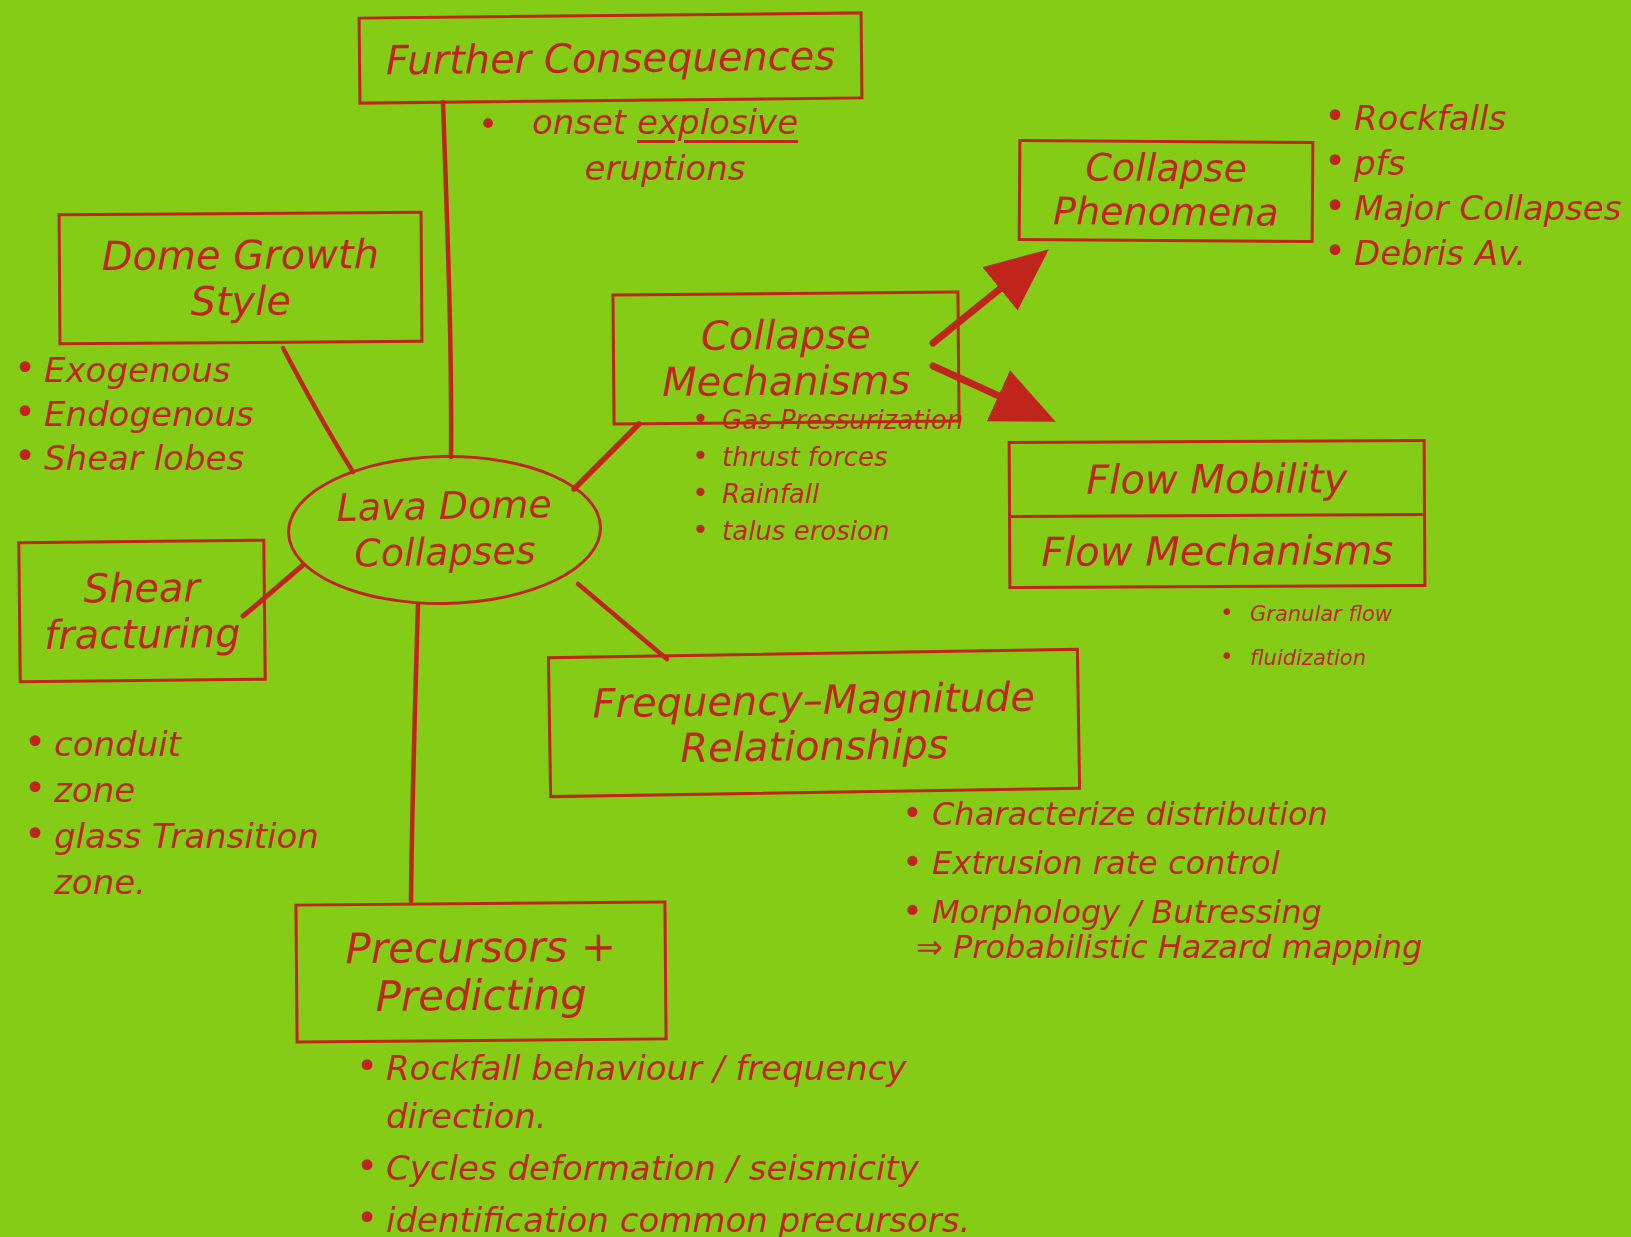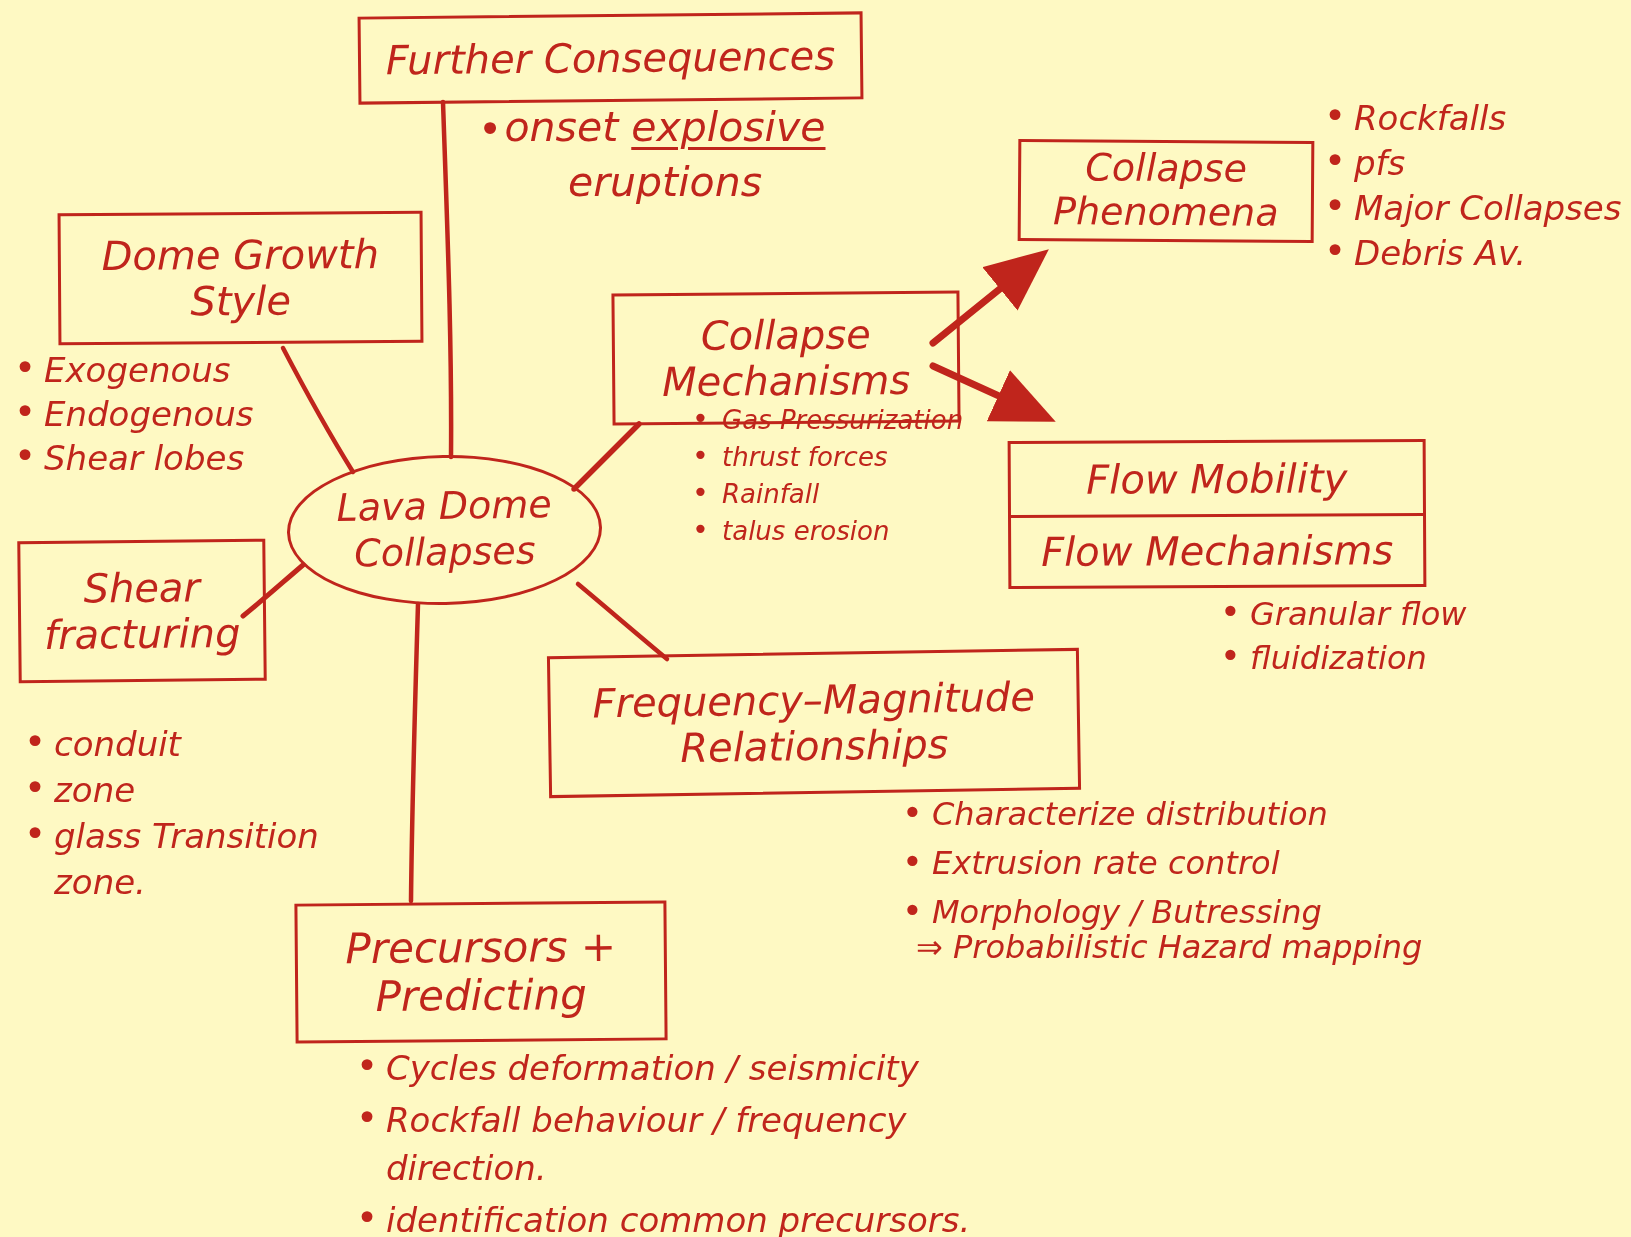--- a/index.html
+++ b/index.html
@@ -1,19 +1,19 @@
 <!DOCTYPE html>
 <html><head>
 <meta charset="utf-8">
 <style>
   * { margin:0; padding:0; box-sizing:border-box; }
   html,body { background:#dcdcda; }
   #canvas {
     position:relative; width:1631px; height:1237px;
-    background:#fef9c3;
+    background:#84cc16;
     overflow:hidden;
     font-family:"DejaVu Sans", sans-serif;
     font-style:italic;
     color:#c0251c;
   }
   svg.connectors { position:absolute; left:0; top:0; width:1631px; height:1237px; pointer-events:none; }
   .box {
     position:absolute;
     border:3px solid #c0251c;
     display:flex; flex-direction:column;
@@ -29,41 +29,41 @@
     align-items:center; justify-content:center;
     text-align:center; line-height:1.2;
   }
   ul.bullets { list-style:none; position:absolute; }
   ul.bullets li { position:relative; padding-left:34px; }
   ul.bullets li .dot::before { content:"\2022"; position:absolute; left:4px; top:-2px; font-size:1.1em; }
   .u { text-decoration:underline; text-underline-offset:6px; text-decoration-thickness:3px; }
 
   
   #box-further { left:358px; top:14px; width:505px; height:88px; font-size:40px; transform:rotate(-0.6deg); }
-  #fc-bullet { position:absolute; left:470px; top:100px; width:360px; font-size:41px; line-height:1.35; text-align:center; padding-left:30px; }
+  #fc-bullet { position:absolute; left:470px; top:100px; width:360px; font-size:34px; line-height:1.35; text-align:center; padding-left:30px; }
   #fc-bullet .dot::before { content:"\2022"; position:absolute; left:8px; top:2px; }
 
   #box-dome { left:58px; top:212px; width:365px; height:132px; font-size:40px; transform:rotate(-0.4deg); }
   #dome-bullets { left:10px; top:348px; font-size:34px; line-height:44px; }
 
   #center-ellipse { left:287px; top:455px; width:315px; height:150px; font-size:38px; transform:rotate(-1deg); }
 
   #box-shear { left:18px; top:540px; width:248px; height:142px; font-size:40px; transform:rotate(-0.6deg); }
   #shear-bullets { left:20px; top:721px; width:330px; font-size:34px; line-height:46px; }
 
   #box-mech { left:612px; top:292px; width:348px; height:132px; font-size:40px; transform:rotate(-0.5deg); }
   #mech-bullets { left:688px; top:402px; font-size:26px; line-height:37px; }
 
   #box-phen { left:1018px; top:140px; width:296px; height:102px; font-size:38px; transform:rotate(0.4deg); }
   #phen-bullets { left:1320px; top:96px; font-size:34px; line-height:45px; }
 
   #box-flow { left:1008px; top:440px; width:418px; height:148px; font-size:40px; padding:0; transform:rotate(-0.3deg); }
   #box-flow .flow-row { width:100%; height:50%; display:flex; align-items:center; justify-content:center; }
   #box-flow .flow-row + .flow-row { border-top:3px solid #c0251c; }
-  #flow-bullets { left:1216px; top:592px; font-size:32px; line-height:44px;font-style:italic; }
+  #flow-bullets { left:1216px; top:592px; font-size:21px; line-height:44px;font-style:italic; }
 
   #box-freqmag { left:548px; top:652px; width:532px; height:142px; font-size:40px; transform:rotate(-0.9deg); }
   #fm-bullets { left:898px; top:790px; font-size:32px; line-height:49px; width:560px; }
   #fm-arrow-line { position:absolute; left:892px; top:928px; font-size:32px; width:620px;margin-left:24px; }
 
   #box-prec { left:295px; top:902px; width:372px; height:140px; font-size:42px; transform:rotate(-0.5deg); }
   #prec-bullets { left:352px; top:1044px; width:680px; font-size:34px; line-height:48px; }
   #prec-bullets li { margin-bottom:4px; }
 </style>
 </head>
@@ -166,18 +166,18 @@
     <li><span class="dot"></span><span>Extrusion rate control</span></li>
     <li><span class="dot"></span><span>Morphology / Butressing</span></li>
   </ul>
   <div id="fm-arrow-line">⇒  Probabilistic Hazard mapping</div>
 
   <div class="box" id="box-prec">
     <span>Precursors +</span>
     <span>Predicting</span>
   </div>
   <ul class="bullets" id="prec-bullets">
+    <li><span class="dot"></span><span>Rockfall behaviour / frequency direction.</span></li>
     <li><span class="dot"></span><span>Cycles deformation / seismicity</span></li>
-    <li><span class="dot"></span><span>Rockfall behaviour / frequency direction.</span></li>
     <li><span class="dot"></span><span>identification common precursors.</span></li>
   </ul>
 
 </div>
 
 </body></html>

